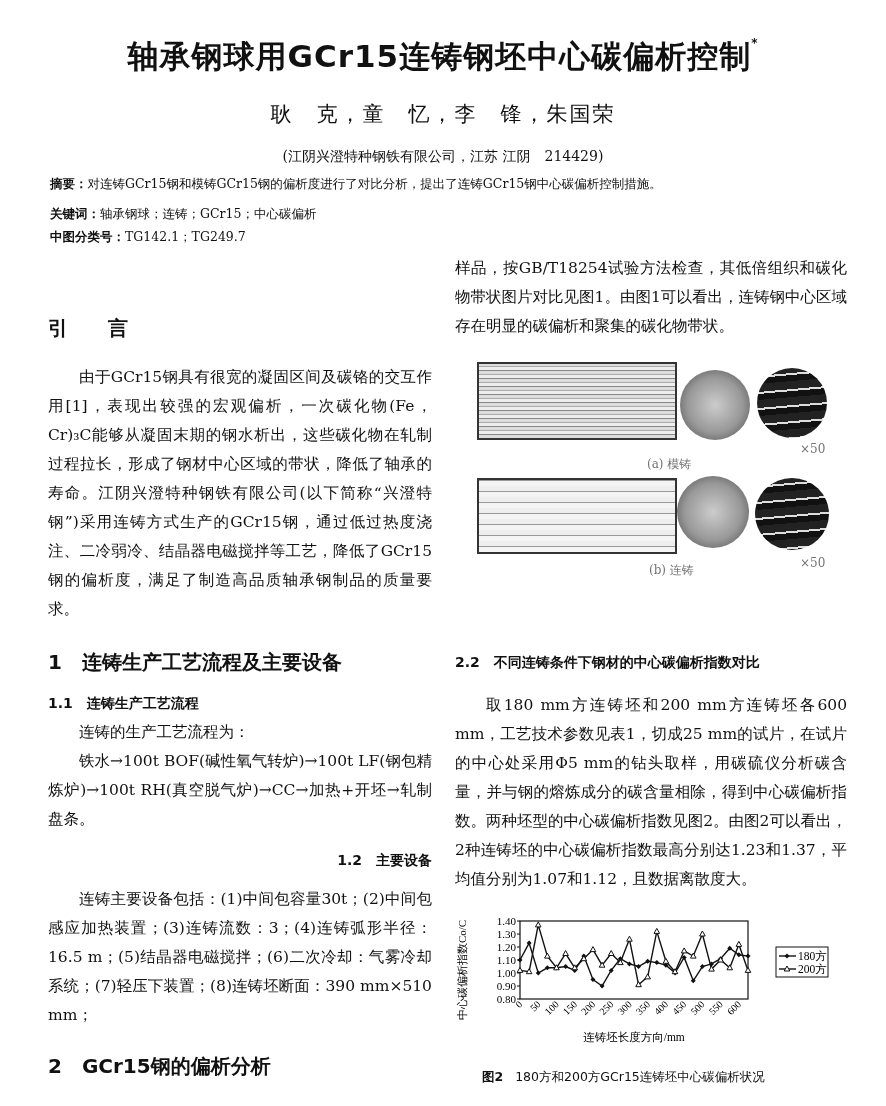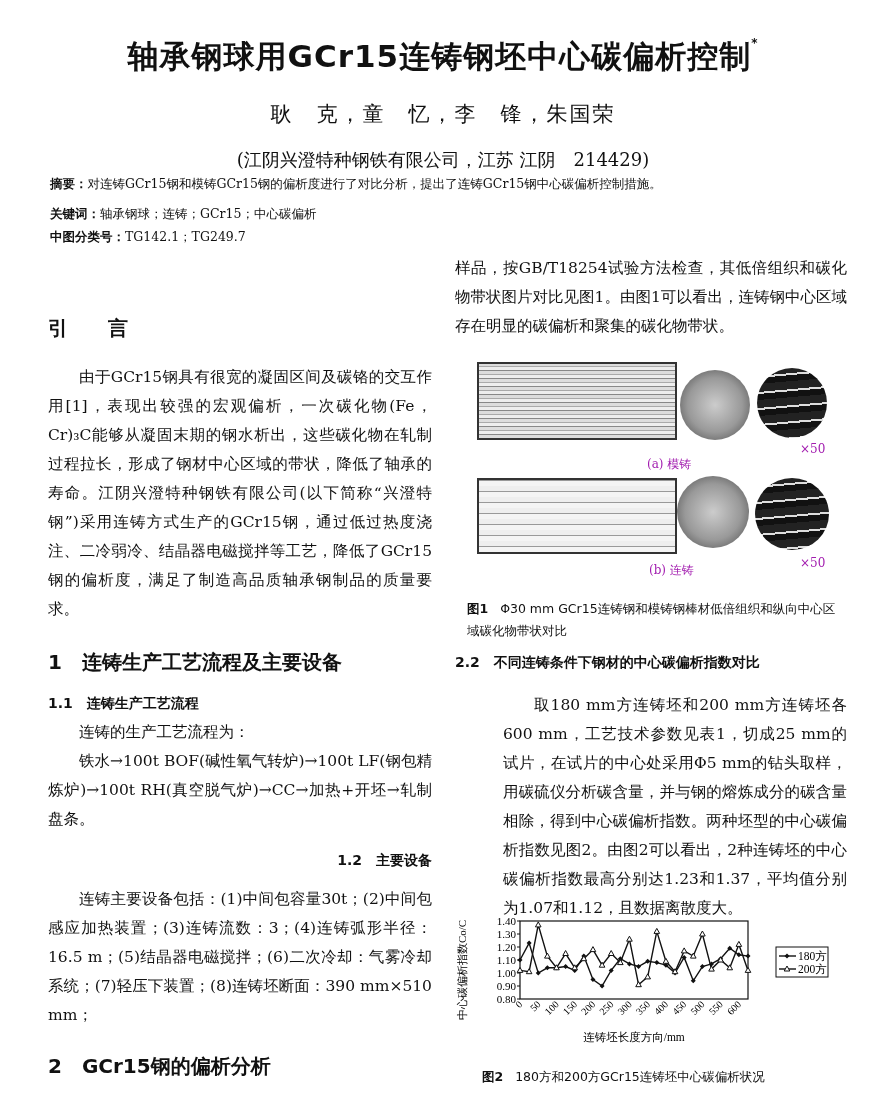--- a/index.html
+++ b/index.html
@@ -3,34 +3,34 @@
 <meta charset="utf-8">
 <style>
   html, body { margin: 0; padding: 0; background: #ffffff; }
   body { width: 886px; height: 1106px; position: relative; overflow: hidden;
          font-family: "DejaVu Serif", "Liberation Serif", serif; color: #111; }
   .abs { position: absolute; }
   .title { left: 0; width: 886px; top: 36px; text-align: center; font-size: 31px; font-weight: bold;
            font-family: "DejaVu Sans", "Liberation Sans", sans-serif; letter-spacing: 1px; }
   .title sup { font-size: 12px; vertical-align: top; }
   .authors { left: 0; width: 886px; top: 100px; text-align: center; font-size: 21px; letter-spacing: 2px; }
-  .affil { left: 0; width: 886px; top: 148px; text-align: center; font-size: 18px; }
+  .affil { left: 0; width: 886px; top: 148px; text-align: center; font-size: 14px; }
   .meta { left: 50px; font-size: 12.5px; }
   .meta b { font-family: "DejaVu Sans", "Liberation Sans", sans-serif; }
   .col { position: absolute; font-size: 15.5px; line-height: 29px; }
   .col p { margin: 0; text-align: justify; }
   .indent { text-indent: 2em; }
   .h1 { font-size: 20px; font-weight: bold; font-family: "DejaVu Sans", "Liberation Sans", sans-serif; }
   .h2 { font-size: 14px; font-weight: bold; font-family: "DejaVu Sans", "Liberation Sans", sans-serif; }
   .figcap { font-size: 12.5px; line-height: 22px; font-family: "DejaVu Sans", "Liberation Sans", sans-serif; }
   .photo { position: absolute; border: 2px solid #333; background: repeating-linear-gradient(0deg,#ddd 0 3px,#888 3px 4px,#eee 4px 7px,#aaa 7px 8px); }
   .disc { position: absolute; border-radius: 50%; }
   .disc.light { background: radial-gradient(circle,#ccc 0%,#999 55%,#444 100%); }
   .disc.dark { background: repeating-linear-gradient(175deg,#222 0 8px,#ddd 8px 10px,#111 10px 16px); }
-  .sub { position: absolute; font-size: 12px; color: #a21caf; }
+  .sub { position: absolute; font-size: 12px; color: #737373; }
   svg text { font-family: "Liberation Serif", serif; }
 </style>
 </head>
 <body>
 
 <div class="abs title">
   <span>轴承钢球用GCr15连铸钢坯中心碳偏析控制</span><sup>*</sup>
 </div>
 <div class="abs authors">耿　克，童　忆，李　锋，朱国荣</div>
 <div class="abs affil">(江阴兴澄特种钢铁有限公司，江苏 江阴　214429)</div>
@@ -65,28 +65,25 @@
   <div class="photo" style="left:22px; top:2px; width:196px; height:74px;"></div>
   <div class="disc light" style="left:225px; top:10px; width:70px; height:70px;"></div>
   <div class="disc dark" style="left:302px; top:8px; width:70px; height:70px;"></div>
   <div class="sub" style="left:345px; top:82px;">×50</div>
   <div class="sub" style="left:192px; top:96px;">(a) 模铸</div>
   <div class="photo" style="left:22px; top:118px; width:196px; height:72px; background:repeating-linear-gradient(0deg,#f4f4f4 0 5px,#999 5px 6px,#eee 6px 11px);"></div>
   <div class="disc light" style="left:222px; top:116px; width:72px; height:72px;"></div>
   <div class="disc dark" style="left:300px; top:118px; width:74px; height:72px;"></div>
   <div class="sub" style="left:345px; top:196px;">×50</div>
   <div class="sub" style="left:194px; top:202px;">(b) 连铸</div>
-  <div class="figcap abs" style="left:12px; top:238px; width:380px;">
-    <b>图1</b>&nbsp;&nbsp;&nbsp;<span>Φ30 mm GCr15连铸钢和模铸钢棒材低倍组织和纵向中心区域碳化物带状对比</span>
-  </div>
 </div>
 
 <div class="col" style="left:455px; top:648px; width:392px;">
   <div class="h2">2.2　不同连铸条件下钢材的中心碳偏析指数对比</div>
-  <p class="indent" style="margin-top:14px;margin-left:48px;">取180 mm方连铸坯和200 mm方连铸坯各600 mm，工艺技术参数见表1，切成25 mm的试片，在试片的中心处采用Φ5 mm的钻头取样，用碳硫仪分析碳含量，并与钢的熔炼成分的碳含量相除，得到中心碳偏析指数。两种坯型的中心碳偏析指数见图2。由图2可以看出，2种连铸坯的中心碳偏析指数最高分别达1.23和1.37，平均值分别为1.07和1.12，且数据离散度大。</p>
+  <p class="indent" style="margin-top:14px;">取180 mm方连铸坯和200 mm方连铸坯各600 mm，工艺技术参数见表1，切成25 mm的试片，在试片的中心处采用Φ5 mm的钻头取样，用碳硫仪分析碳含量，并与钢的熔炼成分的碳含量相除，得到中心碳偏析指数。两种坯型的中心碳偏析指数见图2。由图2可以看出，2种连铸坯的中心碳偏析指数最高分别达1.23和1.37，平均值分别为1.07和1.12，且数据离散度大。</p>
 </div>
 
 <div class="abs" style="left:452px; top:905px; width:434px; height:140px;">
   <svg id="chart" width="434" height="140" viewBox="0 0 434 140">
       <rect x="68" y="16" width="228" height="78" fill="none" stroke="#111" stroke-width="1.2"></rect>
       <line x1="65" y1="94" x2="68" y2="94" stroke="#111"></line>
       <text x="64" y="98" font-size="11" text-anchor="end">0.80</text>
       <line x1="65" y1="81" x2="68" y2="81" stroke="#111"></line>
       <text x="64" y="85" font-size="11" text-anchor="end">0.90</text>
       <line x1="65" y1="68" x2="68" y2="68" stroke="#111"></line>

